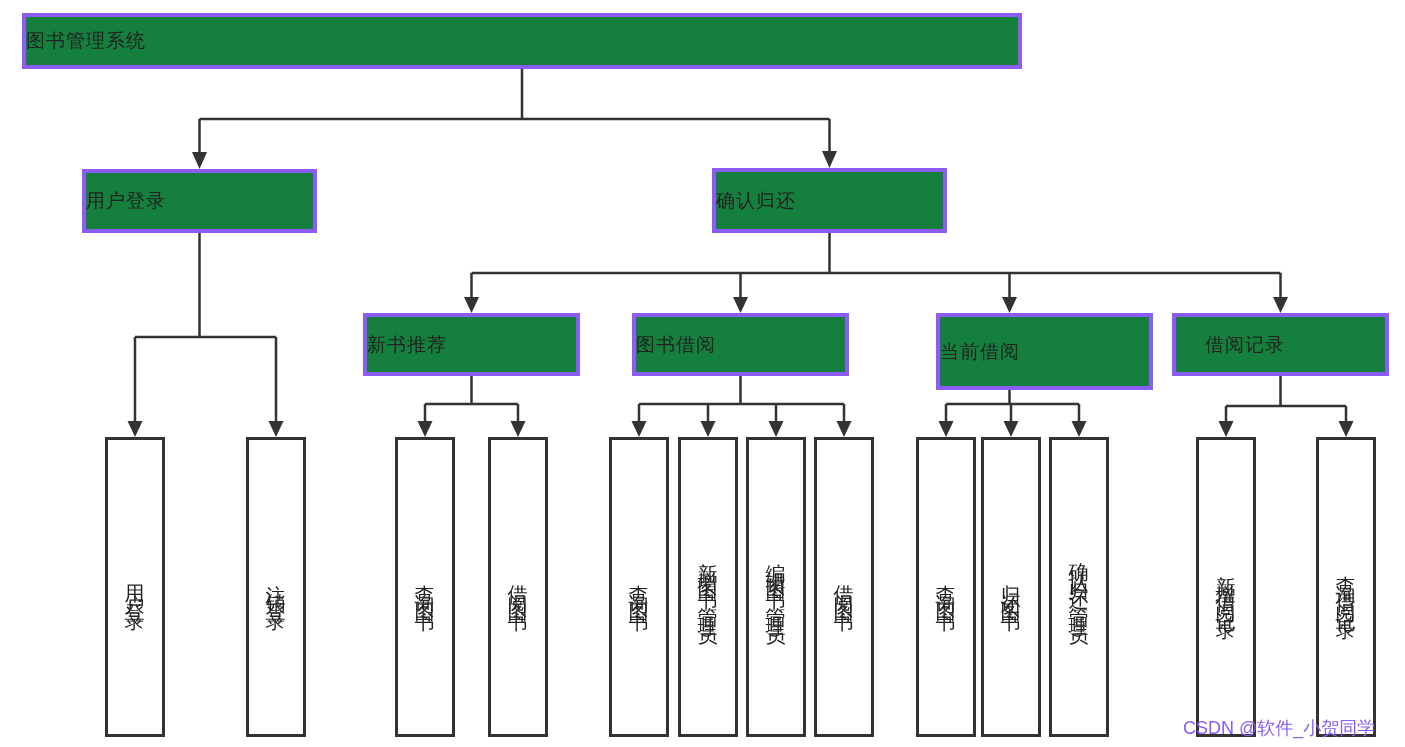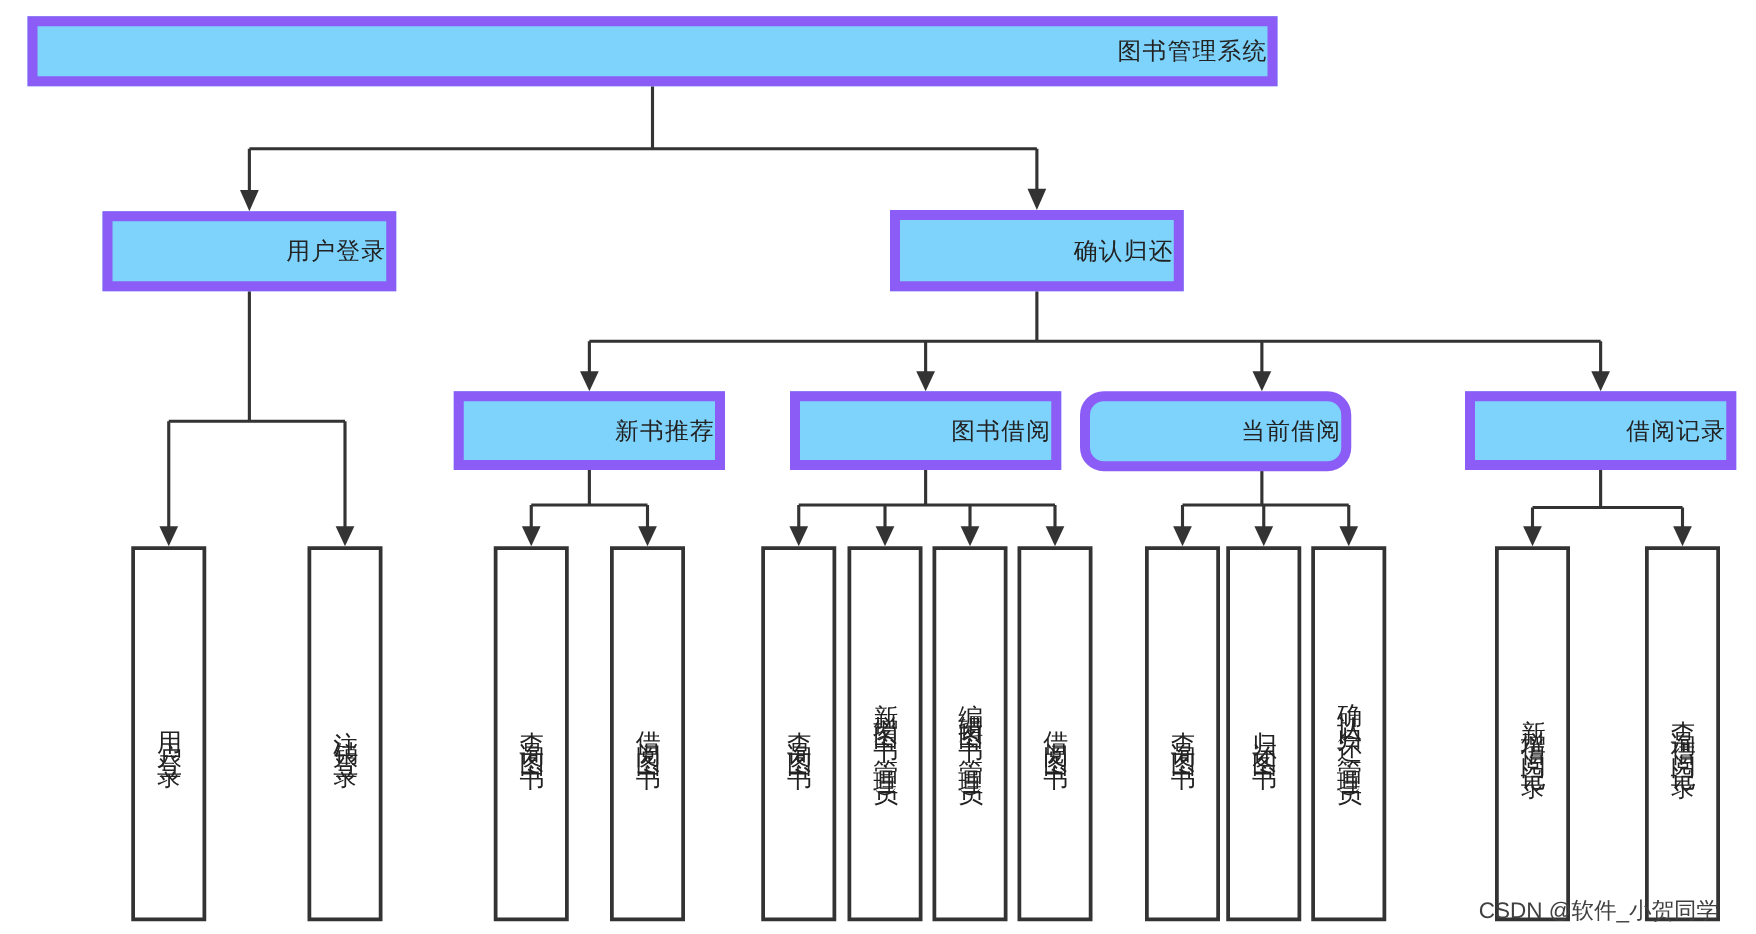--- a/index.html
+++ b/index.html
@@ -2,38 +2,38 @@
 <html><head>
 <meta charset="utf-8">
 <style>
   html,body{margin:0;padding:0;background:#ffffff;}
   body{font-family:"Liberation Sans","DejaVu Sans",sans-serif;}
   .canvas{
     position:relative;width:1405px;height:747px;background:#ffffff;overflow:hidden;
   }
   .wires{position:absolute;left:0;top:0;width:1405px;height:747px;}
   .node{
-    position:absolute;background:#7dd3fc;border:8px solid #8b5cf6;
-    display:flex;align-items:center;justify-content:flex-end;
+    position:absolute;background:#15803d;border:4px solid #8b5cf6;
+    display:flex;align-items:center;justify-content:flex-start;
     color:#222222;box-sizing:border-box;
   }
   .node .lbl{font-size:19px;letter-spacing:1px;white-space:nowrap;}
   .leaf{
     position:absolute;background:#ffffff;border:3px solid #333333;
     width:60px;height:300px;top:437px;box-sizing:border-box;
     display:flex;align-items:center;justify-content:center;
   }
   .leaf .vlbl{
     writing-mode:vertical-rl;text-orientation:mixed;
     font-size:20px;letter-spacing:9px;color:#222222;line-height:1;
     white-space:nowrap;
   }
   .watermark{
     position:absolute;left:1183px;top:716px;width:215px;
-    font-size:18px;color:#404040;white-space:nowrap;letter-spacing:0px;
+    font-size:18px;color:#8b5cf6;white-space:nowrap;letter-spacing:0px;
   }
 </style>
 </head>
 <body>
 
 <div class="canvas">
 
   <svg class="wires" width="1405" height="747" viewBox="0 0 1405 747" fill="none" stroke="#333333" stroke-width="2.5">
 
     <g>
@@ -97,21 +97,21 @@
   <div class="node" style="left:712px;top:168px;width:235px;height:65px;">
     <span class="lbl">确认归还</span>
   </div>
 
   <div class="node" style="left:632px;top:313px;width:217px;height:63px;">
     <span class="lbl">图书借阅</span>
   </div>
   <div class="node" style="left:363px;top:313px;width:217px;height:63px;">
     <span class="lbl">新书推荐</span>
   </div>
-  <div class="node" style="left:864px;top:313px;width:217px;height:64px;border-radius:19px;">
+  <div class="node" style="left:936px;top:313px;width:217px;height:77px;">
     <span class="lbl">当前借阅</span>
   </div>
   <div class="node" style="left:1172px;top:313px;width:217px;height:63px;padding-left:29px;">
     <span class="lbl">借阅记录</span>
   </div>
 
   <div class="leaf" style="left:105px;">
     <span class="vlbl">用户登录</span>
   </div>
   <div class="leaf" style="left:246px;">

